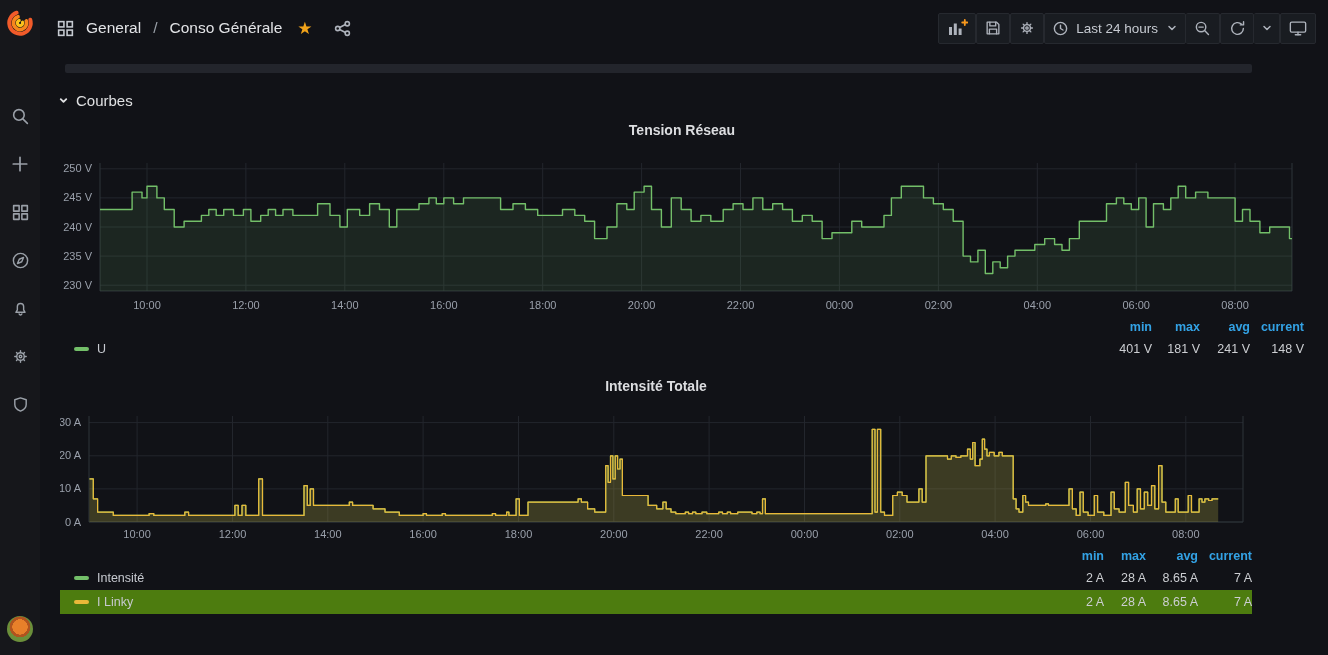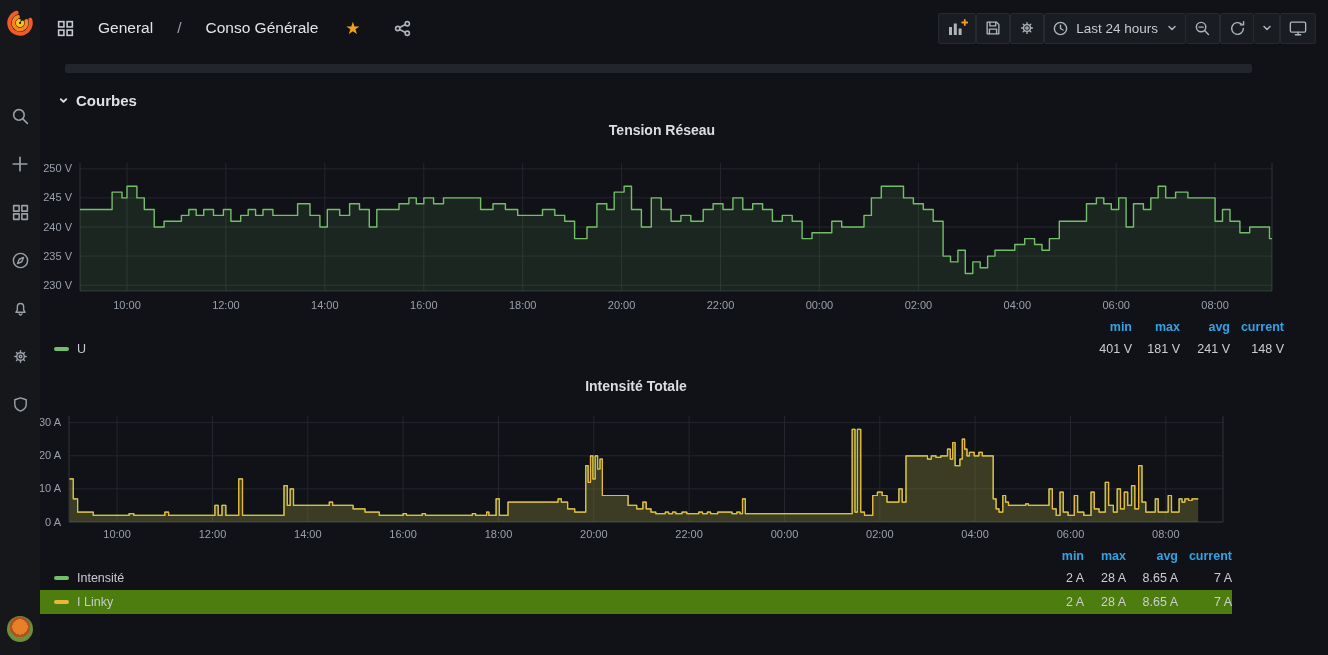--- a/index.html
+++ b/index.html
@@ -9,37 +9,37 @@
   .sidebar{width:40px;flex-shrink:0;background:#16171b;display:flex;flex-direction:column;align-items:center;}
   .logo-wrap{width:40px;height:46px;display:flex;align-items:center;justify-content:center;cursor:pointer;}
   .side-icon{width:40px;height:48px;display:flex;align-items:center;justify-content:center;color:#9aa0a8;cursor:pointer;}
   .side-icon svg{stroke:#9aa0a8;fill:none;stroke-width:1.5;stroke-linecap:round;stroke-linejoin:round;}
   .side-spacer{flex:1;}
   .avatar{width:26px;height:26px;border-radius:50%;margin-bottom:13px;cursor:pointer;
     background:radial-gradient(circle at 50% 42%, #e8802a 0 38%, #b0541f 39% 52%, #6b8f3a 53% 100%);}
   
   .main{flex:1;position:relative;display:flex;flex-direction:column;}
   .navbar{height:56px;display:flex;align-items:center;padding:0 12px 0 16px;flex-shrink:0;}
-  .crumb{display:flex;align-items:center;gap:23px;font-size:15.5px;color:#e2e3e6;}
+  .crumb{display:flex;align-items:center;gap:11px;font-size:15.5px;color:#e2e3e6;}
   .crumb .sep{color:#9aa0a8;padding:0 1px;}
   .crumb-link{cursor:pointer;}
   .star{color:#f0a21a;font-size:17px;margin-left:4px;cursor:pointer;line-height:1;}
   .nav-ic{color:#b6bac2;margin-left:10px;cursor:pointer;display:flex;}
   .nav-ic svg,.tb svg{stroke:#aeb3bc;fill:none;stroke-width:1.5;stroke-linecap:round;stroke-linejoin:round;}
   .nav-right{margin-left:auto;display:flex;align-items:center;}
   .tb{height:31px;min-width:34px;background:#191c21;border:1px solid #26292f;border-radius:2px;display:flex;align-items:center;justify-content:center;color:#c6cad1;cursor:pointer;padding:0 7px;box-sizing:border-box;}
   .tb-group{display:flex;}
   .tb-group .tb+.tb{border-left:none;}
   .tb-label{font-size:13.5px;margin:0 8px 0 7px;white-space:nowrap;}
   
   .scroll-track{position:absolute;top:64px;left:25px;width:1187px;height:9px;background:#23252c;border-radius:2px;cursor:pointer;}
   .dash{margin-top:36px;}
-  .row-header{display:flex;align-items:center;gap:7px;margin:0 0 8px 18px;font-size:15px;font-weight:bold;color:#dfe0e2;cursor:pointer;}
+  .row-header{display:flex;align-items:center;gap:7px;margin:0 0 8px 18px;font-size:15px;font-weight:normal;color:#dfe0e2;cursor:pointer;}
   .row-header svg{stroke:#dfe0e2;fill:none;stroke-width:2;stroke-linecap:round;stroke-linejoin:round;}
-  .panel{margin-left:0;}
+  .panel{margin-left:20px;}
   .panel-title{text-align:center;font-size:14px;font-weight:600;color:#dcdde0;height:22px;line-height:22px;margin-top:10px;cursor:pointer;}
   svg.chart{display:block;}
   svg.chart text{fill:#9aa0ab;font-size:11px;font-family:"Liberation Sans",sans-serif;}
   
   .lg{width:100%;}
   .lg-row{display:grid;align-items:center;}
   .p1 .lg-row{grid-template-columns:1fr 52px 48px 50px 54px;}
   .p2 .lg-row{grid-template-columns:1fr 46px 42px 52px 54px;}
   .lg .h{color:#33a2e5;font-weight:bold;font-size:12.5px;text-align:right;padding:3px 0;cursor:pointer;}
   .lg .v{color:#ccced2;font-size:12.5px;text-align:right;padding:5px 0;}

